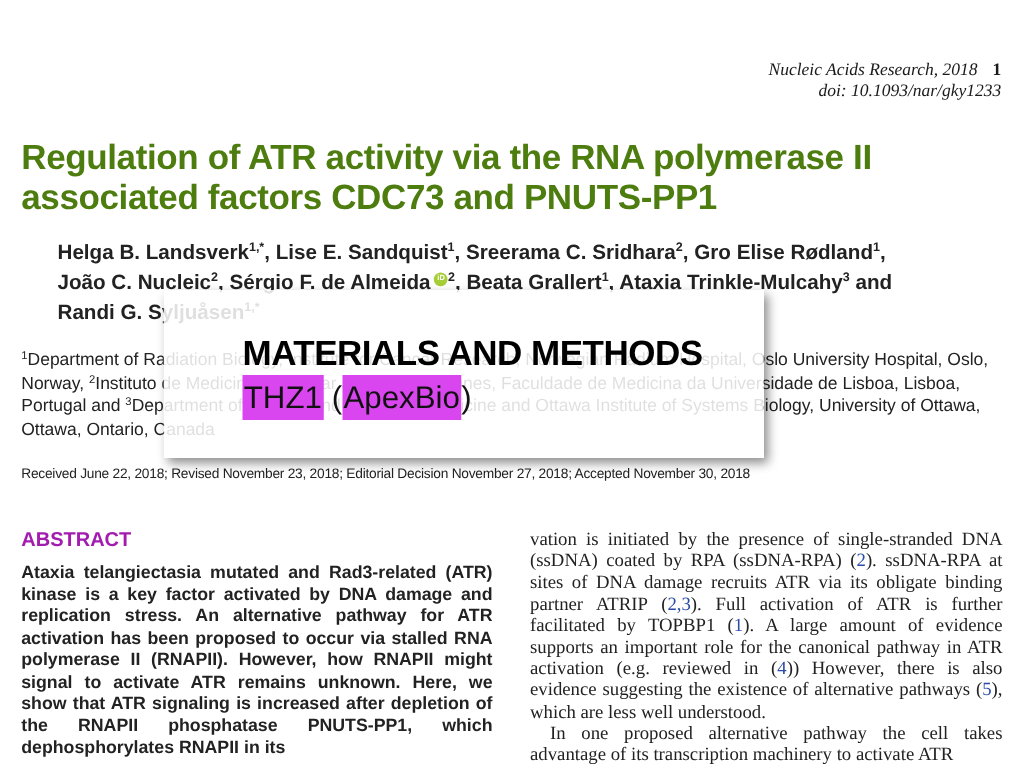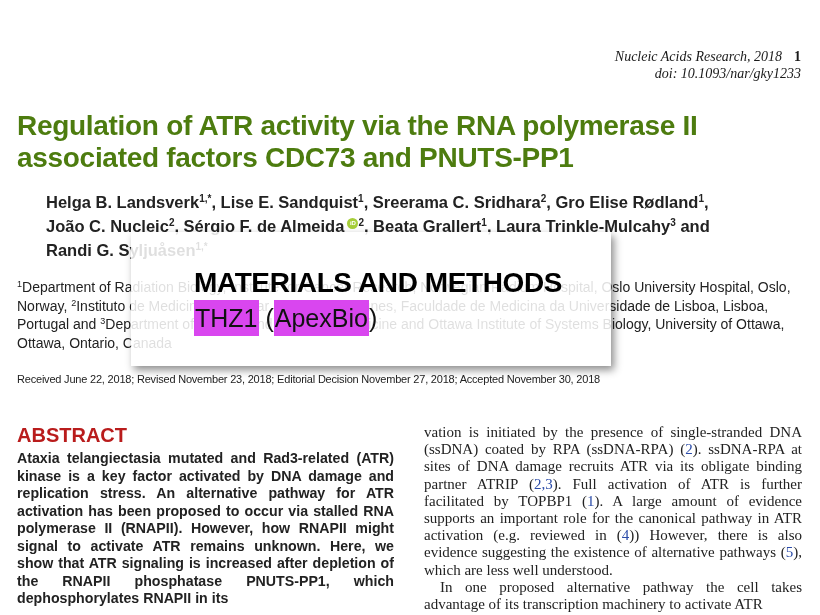--- a/index.html
+++ b/index.html
@@ -97,22 +97,22 @@
       font-size: 11px;
       letter-spacing: -0.2px;
       color: #222;
     }
     .abstract-heading {
       position: absolute;
       left: 17px;
       top: 424px;
       font-family: "Liberation Sans", sans-serif;
       font-weight: bold;
-      font-size: 20px;
-      color: #b91c1c;
+      font-size: 16px;
+      color: #a21caf;
     }
     .abstract-body {
       position: absolute;
       left: 17px;
       top: 450px;
       width: 377px;
       font-family: "Liberation Sans", sans-serif;
       font-weight: bold;
       font-size: 14.2px;
       line-height: 17.5px;
@@ -192,21 +192,21 @@
 </div>
 
 <div class="authors">
   <span>Helga B. Landsverk</span><sup>1,*</sup>,
   <span>Lise E. Sandquist</span><sup>1</sup>,
   <span>Sreerama C. Sridhara</span><sup>2</sup>,
   <span>Gro Elise Rødland</span><sup>1</sup>,<br>
   <span>João C. Nucleic</span><sup>2</sup>,
   <span>Sérgio F. de Almeida</span><span class="orcid">iD</span><sup>2</sup>,
   <span>Beata Grallert</span><sup>1</sup>,
-  <span>Laura Trinkle-Mulcahy</span><sup>3</sup>
+  <span>Ataxia Trinkle-Mulcahy</span><sup>3</sup>
   <span>and</span><br>
   <span>Randi G. Syljuåsen</span><sup>1,*</sup>
 </div>
 
 <div class="affiliations">
   <sup>1</sup><span>Department of Radiation Biology, Institute for Cancer Research, Norwegian Radium Hospital, Oslo University Hospital, Oslo, Norway, </span><sup>2</sup><span>Instituto de Medicina Molecular João Lobo Antunes, Faculdade de Medicina da Universidade de Lisboa, Lisboa, Portugal and </span><sup>3</sup><span>Department of Cellular and Molecular Medicine and Ottawa Institute of Systems Biology, University of Ottawa, Ottawa, Ontario, Canada</span>
 </div>
 
 <div class="received">Received June 22, 2018; Revised November 23, 2018; Editorial Decision November 27, 2018; Accepted November 30, 2018</div>
 

